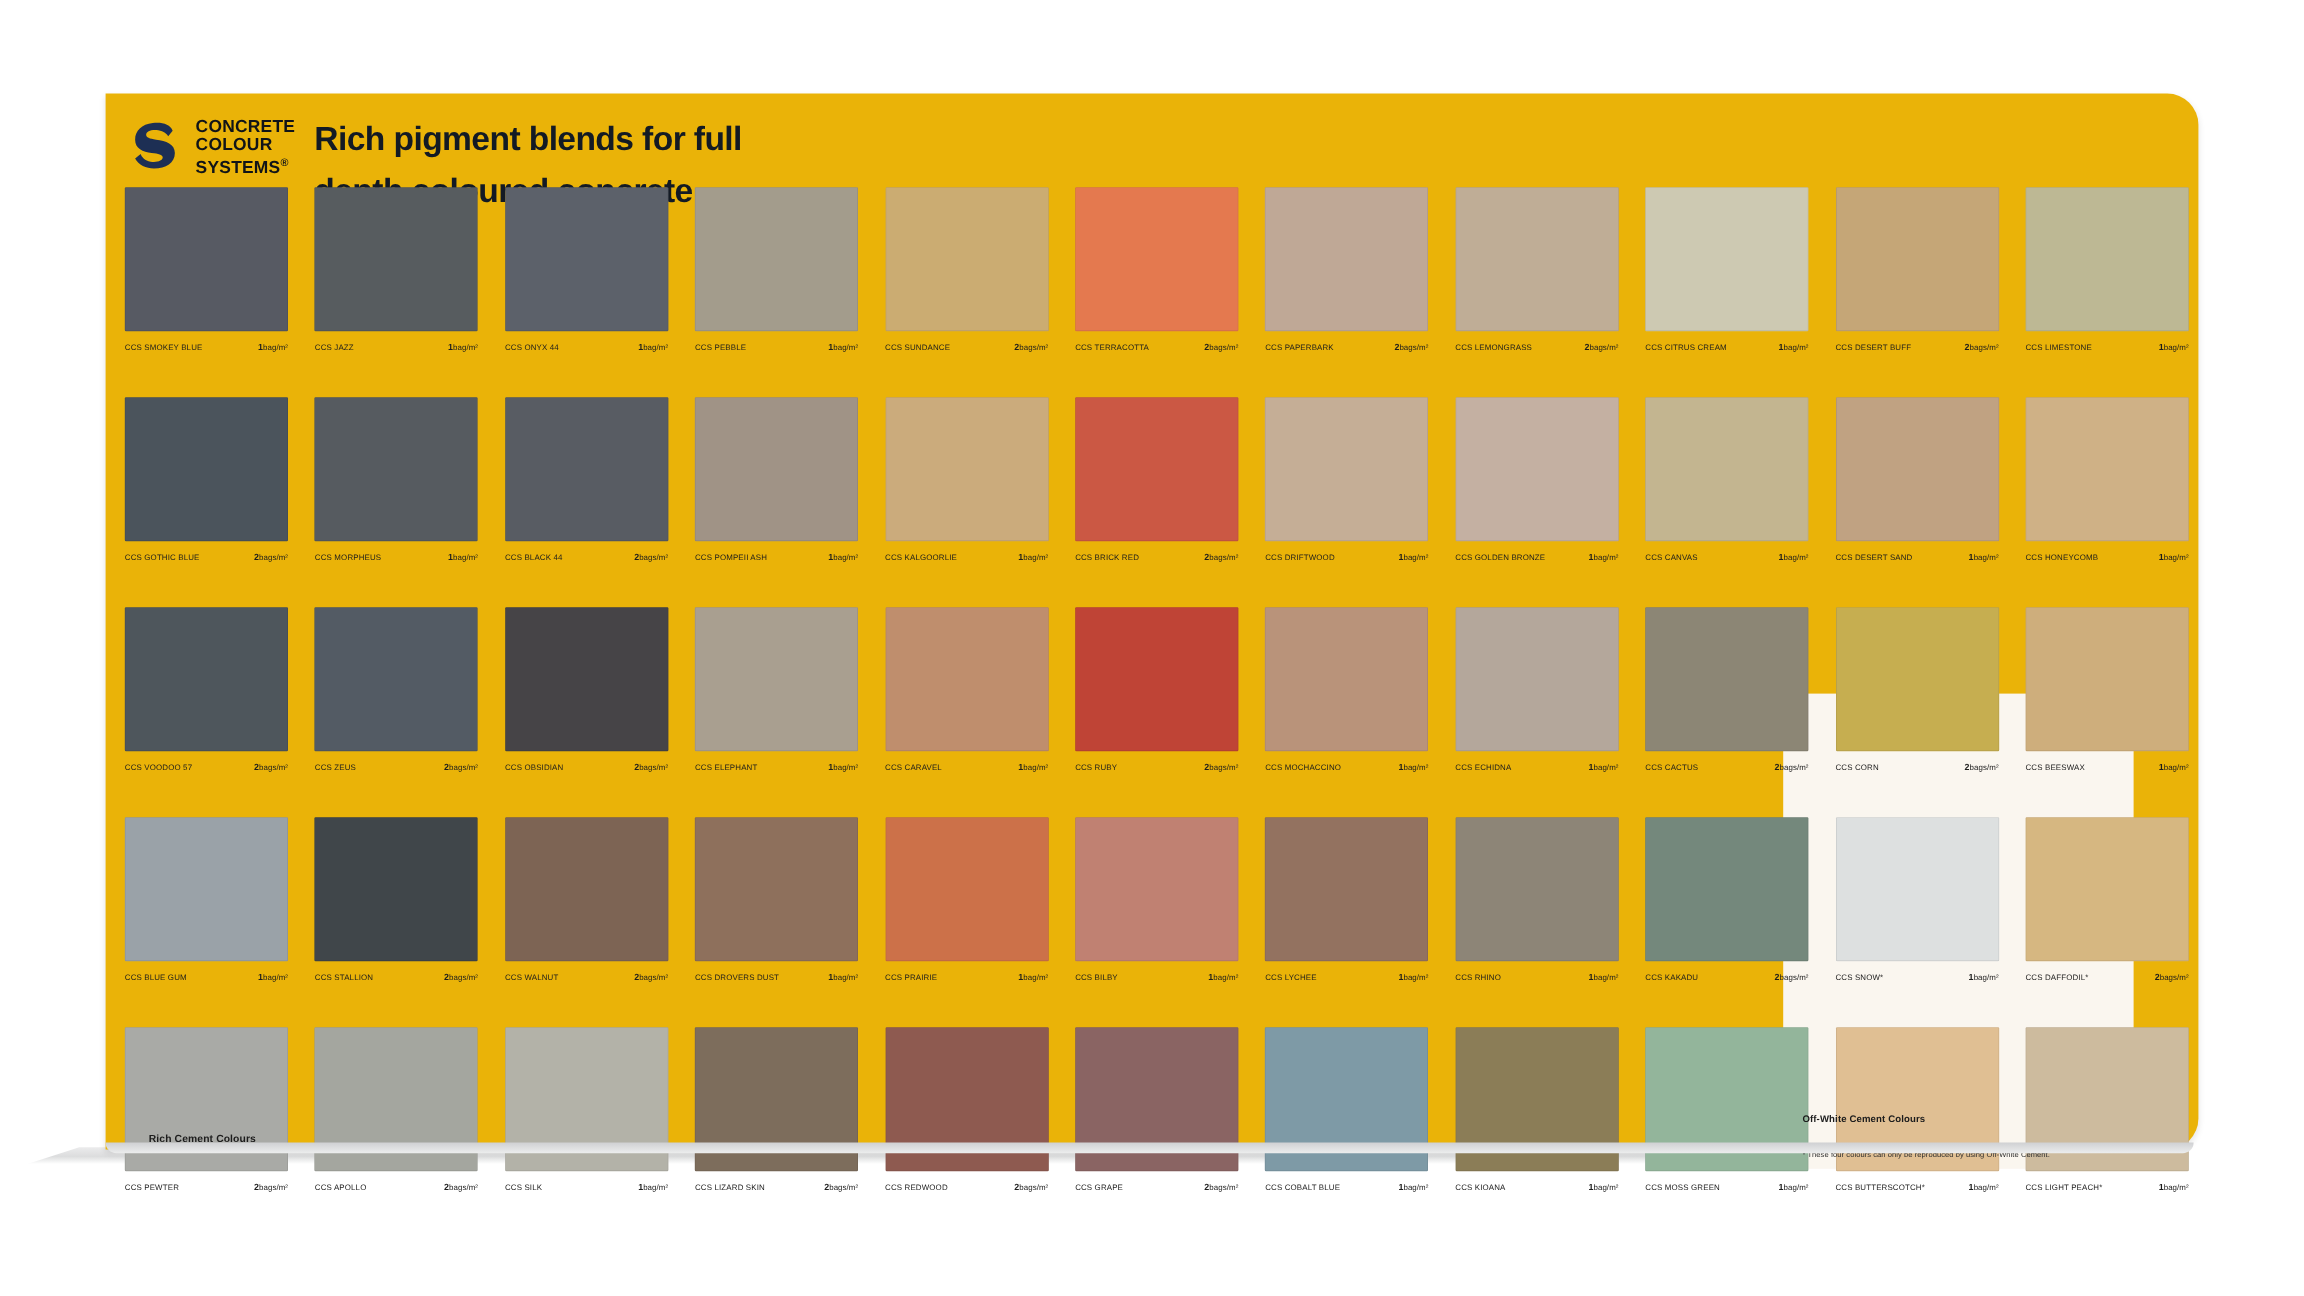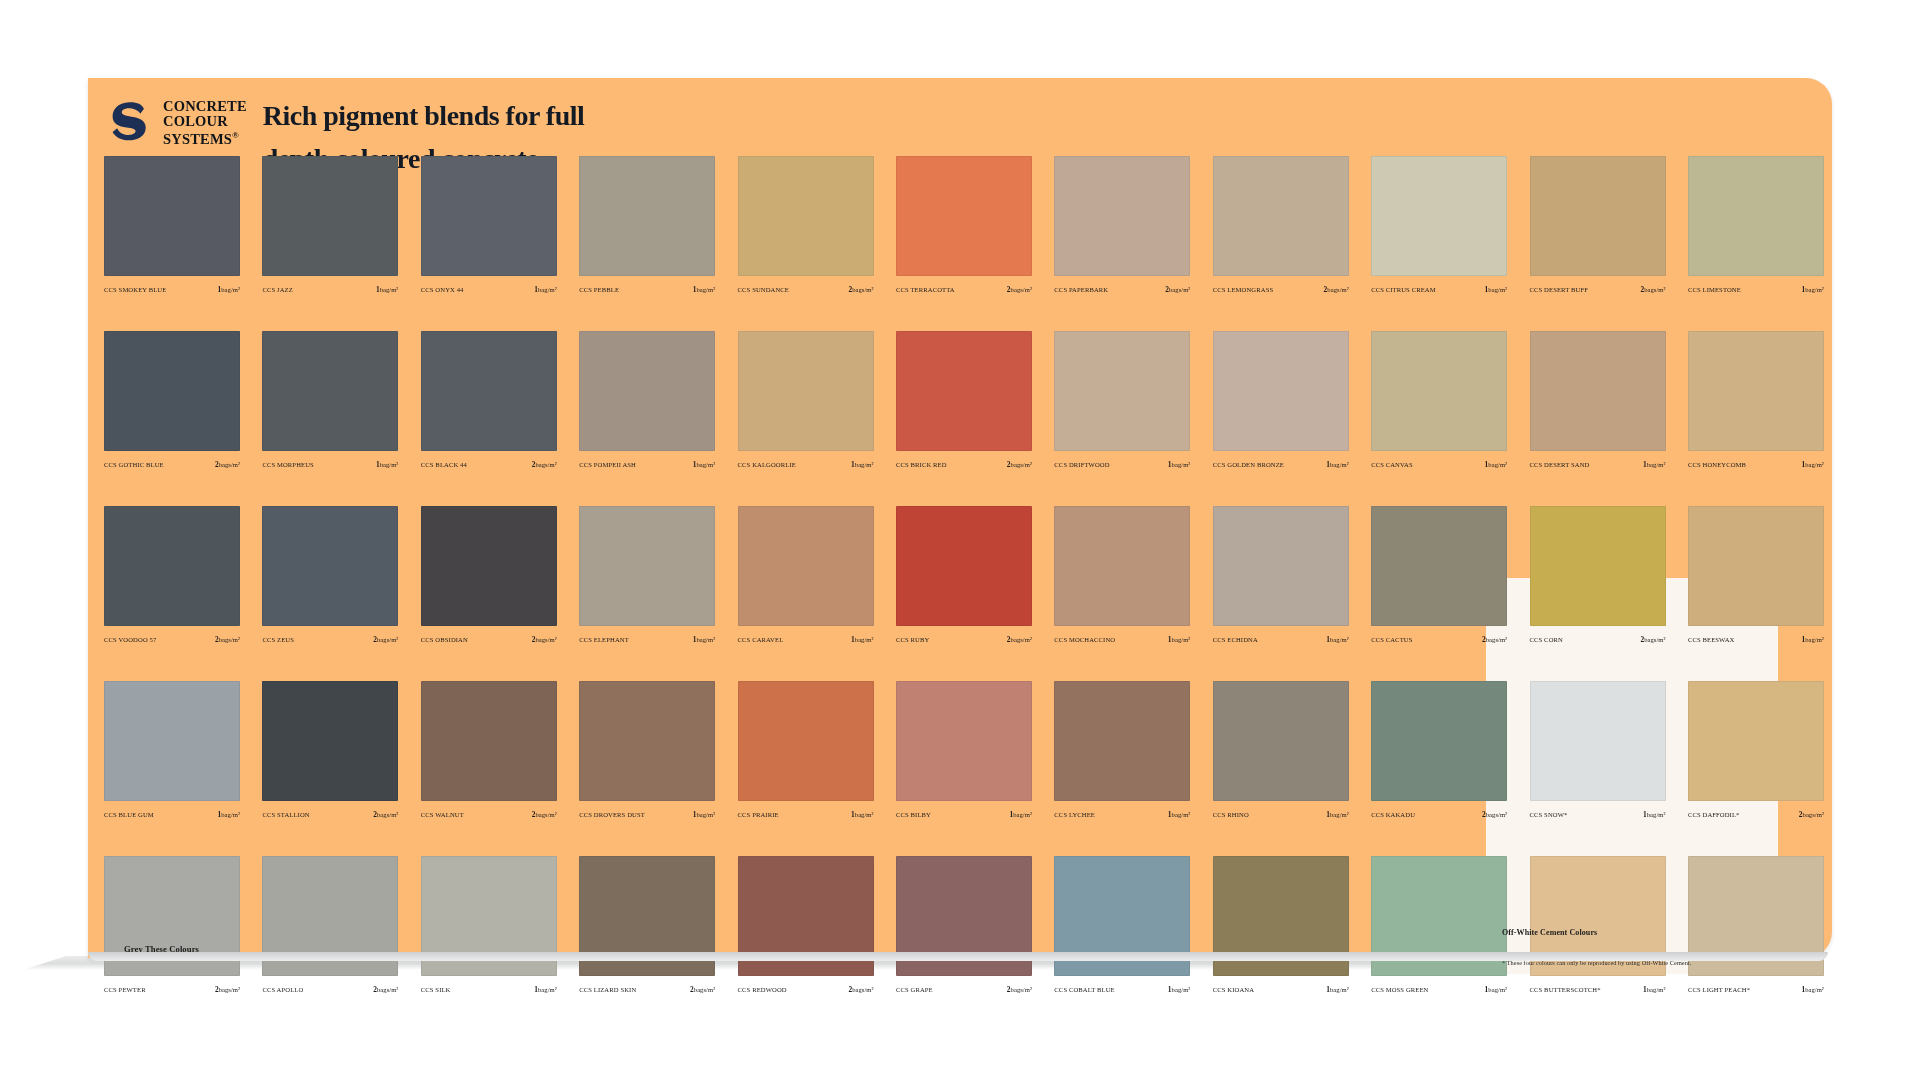--- a/index.html
+++ b/index.html
@@ -5,23 +5,22 @@
   html,body{margin:0;padding:0;background:#ffffff;}
   body{
     width:1920px;height:1080px;overflow:hidden;
     font-family:"Liberation Sans","DejaVu Sans",sans-serif;
     -webkit-font-smoothing:antialiased;
   }
   
   #page{position:relative;width:1920px;height:1080px;background:#ffffff;}
   #card{
     position:absolute;left:88px;top:78px;width:1744px;height:880px;
-    background:#fdba74;border-radius:0 26px 26px 0;
+    background:#eab308;border-radius:0 26px 26px 0;
     box-shadow:0 2px 5px rgba(0,0,0,.10);
-    font-family:Liberation Serif, serif;
   }
   
   #spine{
     position:absolute;left:66px;top:956px;width:1712px;height:14px;
     background:linear-gradient(180deg,#e9e9ea 0%,#d8d9da 55%,#ffffff 100%);
     transform:skewX(-72deg);transform-origin:left top;opacity:.9;
   }
   #spine2{
     position:absolute;left:88px;top:952px;width:1740px;height:9px;
     background:linear-gradient(180deg,#cfd0d2 0%,#eceded 100%);
@@ -487,20 +486,20 @@
           <div class="cell">
             <div class="swatch" style="background: rgb(205, 187, 158);"></div>
             <div class="cap">
               <span class="cname">CCS LIGHT PEACH*</span>
               <span class="crate"><b>1</b>bag/m²</span>
             </div>
           </div>
         </div>
       </div>
 
-    <div id="grey-title">Grey These Colours</div>
+    <div id="grey-title">Rich Cement Colours</div>
     <div id="ow-title">Off-White Cement Colours</div>
     <div id="ow-note">* These four colours can only be reproduced by using Off-White Cement.</div>
 
   </div>
 
   <div id="spine2"></div>
 </div>
 
 </body></html>

